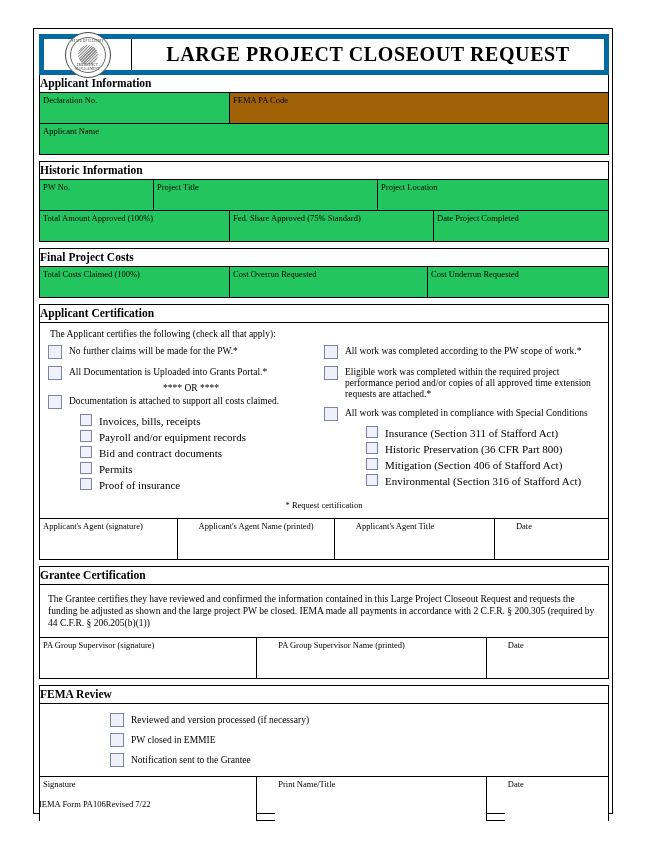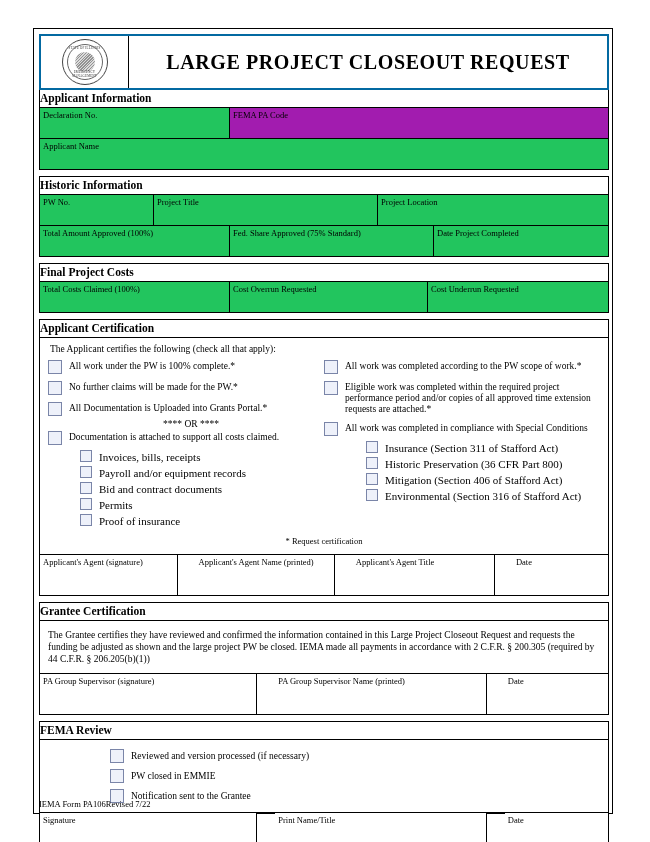--- a/index.html
+++ b/index.html
@@ -32,23 +32,23 @@
     position: absolute;
     left: 5px;
     top: 5px;
     width: 570px;
     box-sizing: border-box;
   }
 
   
   .hdr {
     display: flex;
-    border: 2px solid #0369a1;
-    box-sizing: border-box;
-    height: 56px;
+    border: 5px solid #0369a1;
+    box-sizing: border-box;
+    height: 41px;
     align-items: stretch;
     justify-content: space-between;
   }
   .hdr-seal {
     width: 88px;
     border-right: 1px solid #000;
     display: flex;
     align-items: center;
     justify-content: center;
     box-sizing: border-box;
@@ -124,21 +124,21 @@
   .cell {
     border-right: 1px solid #000;
     box-sizing: border-box;
     padding: 2px 3px 0 3px;
     font-size: 8.5px;
     height: 30px;
     background: #22c55e;
     position: relative;
   }
   .cell:last-child { border-right: none; }
-  .cell.white { background: #a21caf; }
+  .cell.white { background: #a16207; }
   .cell .lbl {
     font-size: 8.5px;
     line-height: 10px;
     font-family: "Liberation Serif", serif;
   }
 
   
   .certblock {
     border-left: 1px solid #000;
     border-right: 1px solid #000;
@@ -321,24 +321,20 @@
 
       <div class="secbar spaced">Applicant Certification</div>
       <div class="certblock">
         <div class="cert-intro">The Applicant certifies the following (check all that apply):</div>
 
         <div class="cert-cols">
 
           <div class="cert-col">
             <div class="cb-line">
               <span class="cbox"></span>
-              <span class="cb-txt">All work under the PW is 100% complete.*</span>
-            </div>
-            <div class="cb-line">
-              <span class="cbox"></span>
               <span class="cb-txt">No further claims will be made for the PW.*</span>
             </div>
             <div class="cb-line">
               <span class="cbox"></span>
               <span class="cb-txt">All Documentation is Uploaded into Grants Portal.*</span>
             </div>
             <div class="or-line">**** OR ****</div>
             <div class="cb-line">
               <span class="cbox"></span>
               <span class="cb-txt">Documentation is attached to support all costs claimed.</span>

